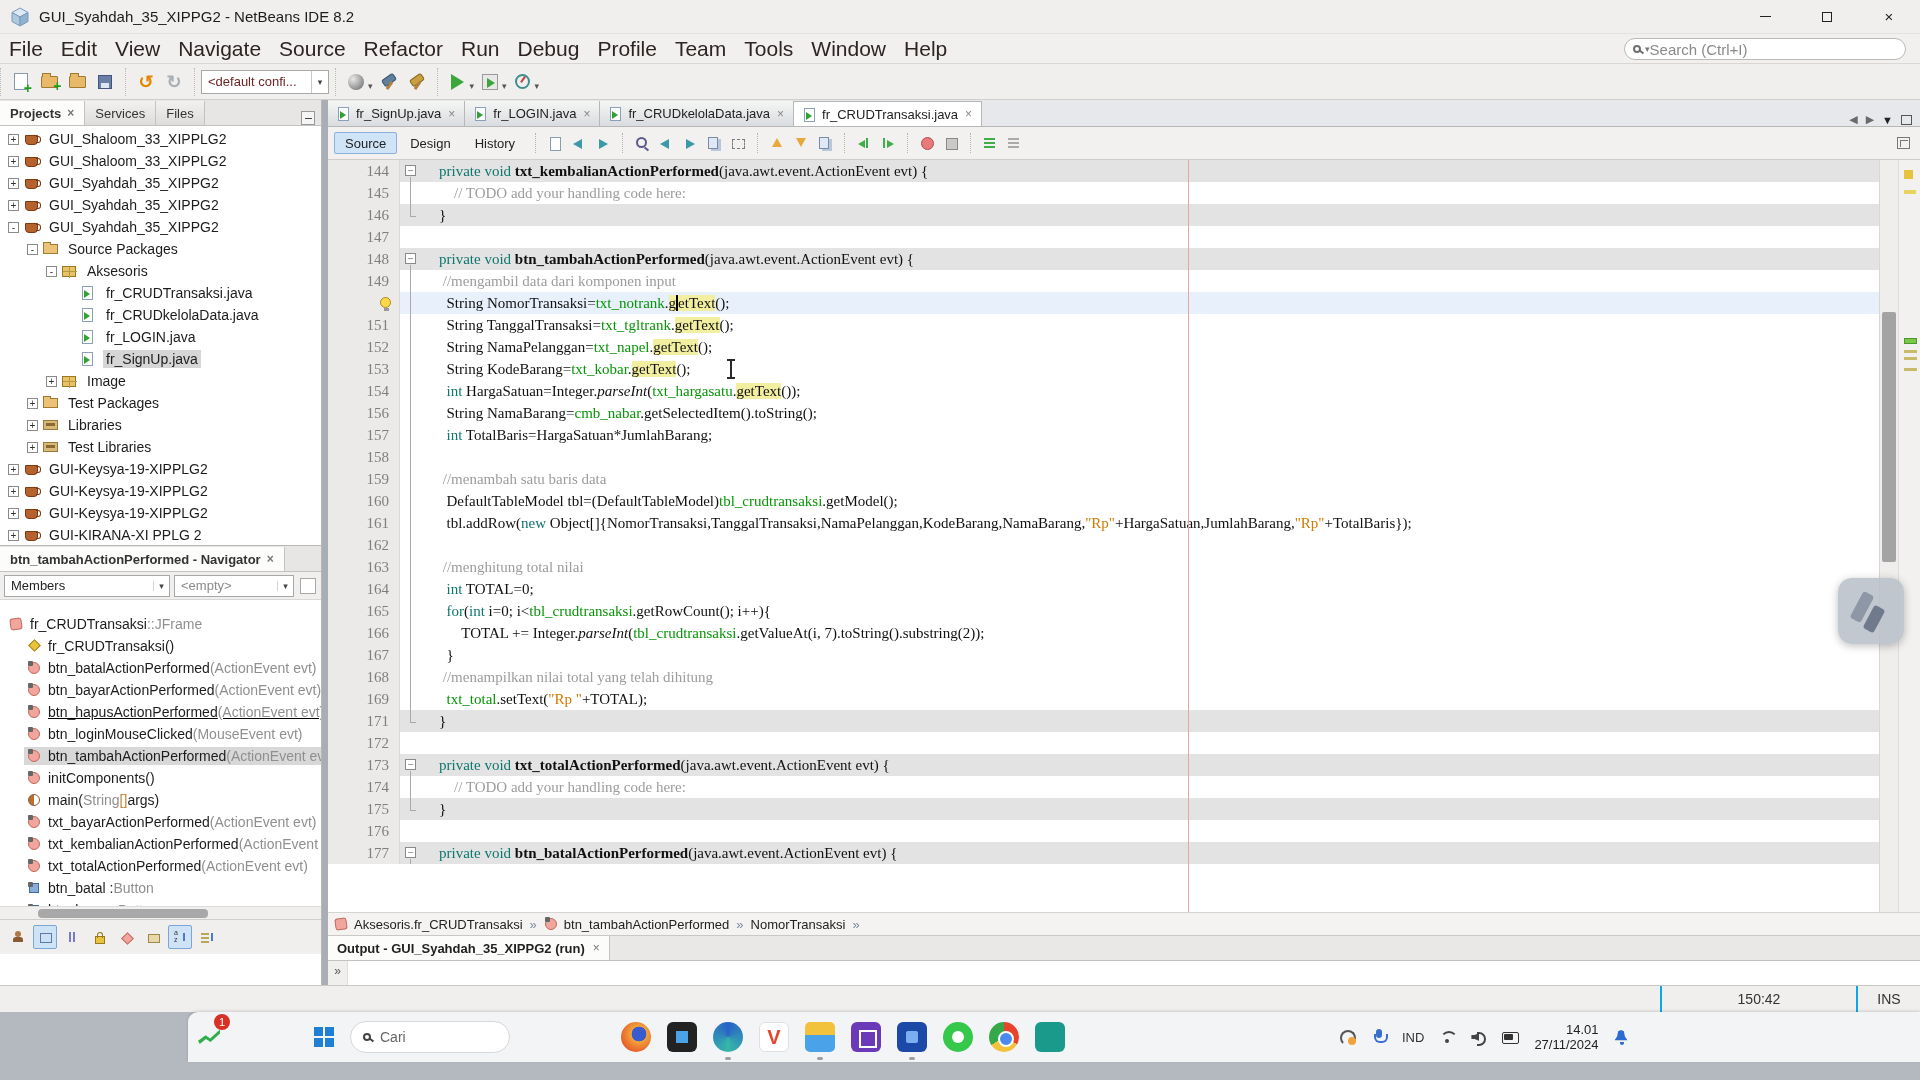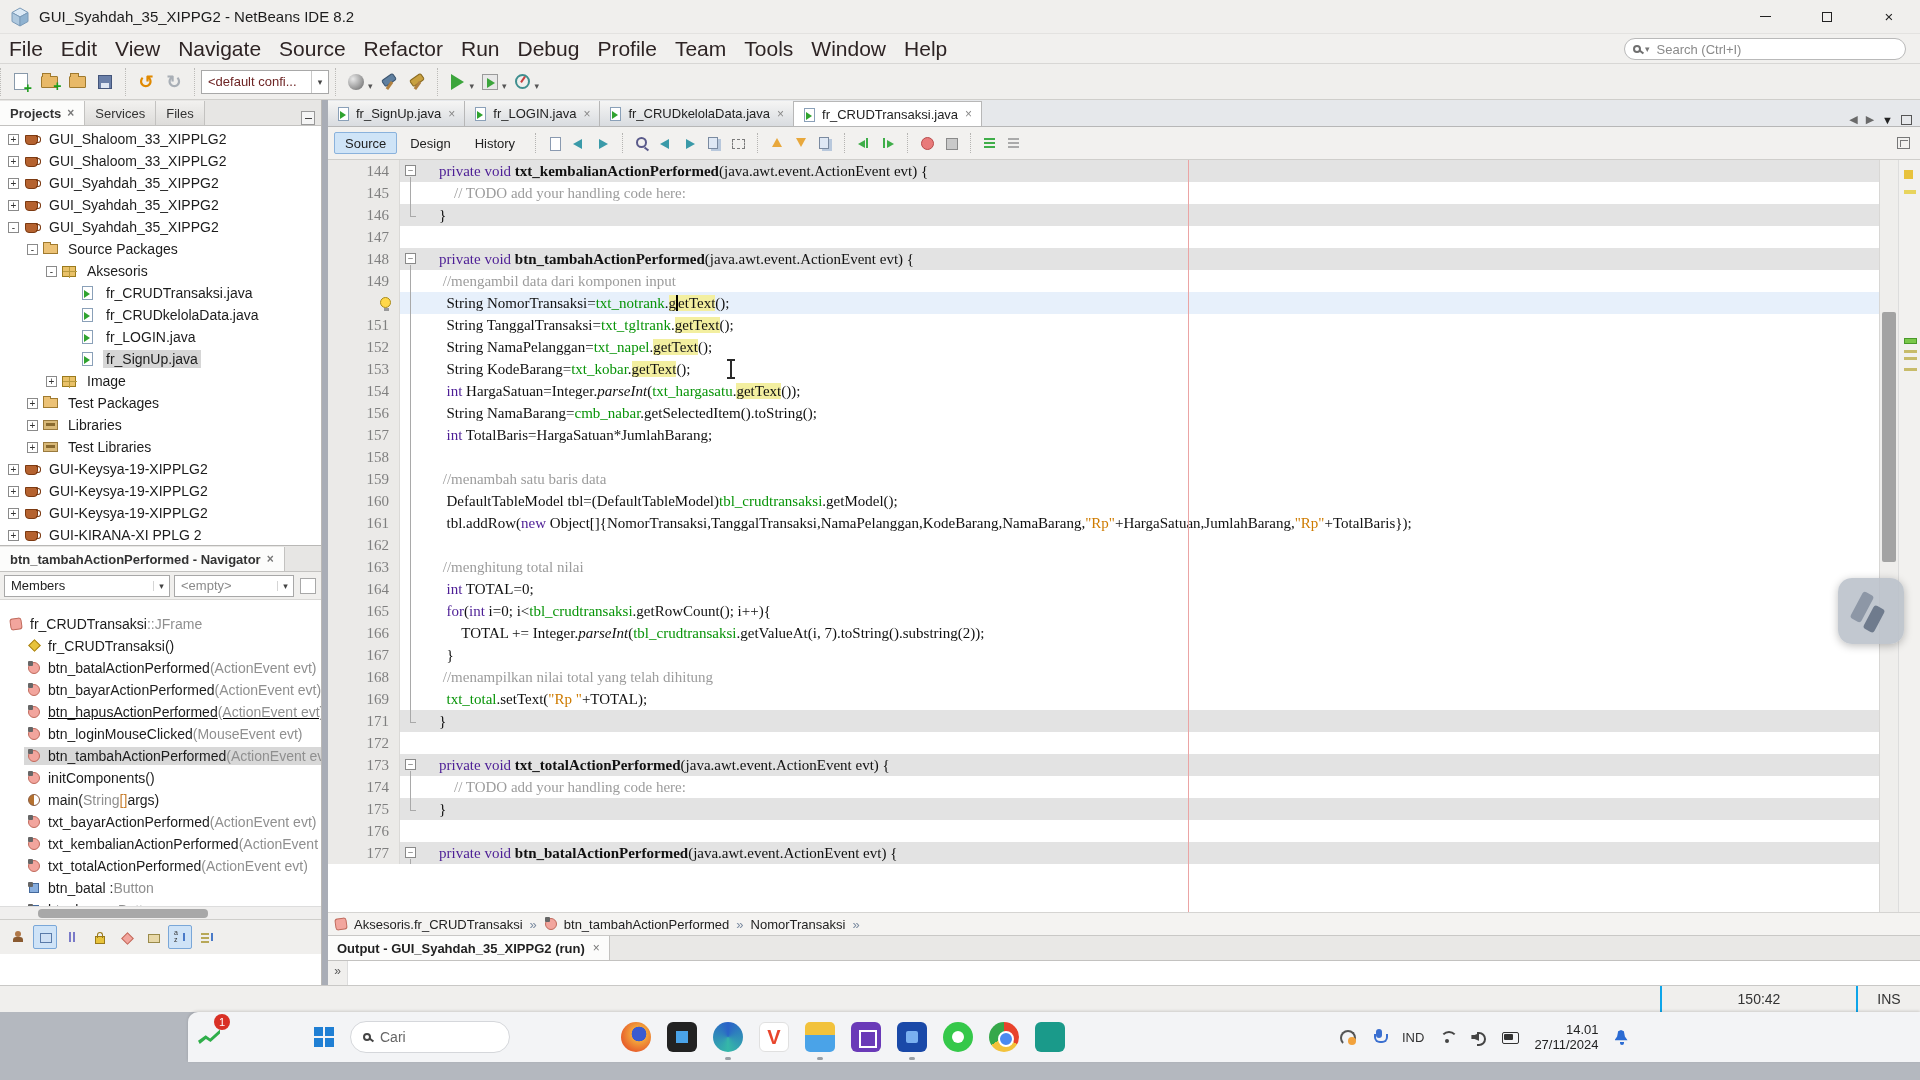--- a/index.html
+++ b/index.html
@@ -12,21 +12,21 @@
   .win-btn{width:62px;height:34px;display:flex;align-items:center;justify-content:center;color:#222;font-size:15px}
   .wb-min{width:11px;height:1px;background:#222}
   .wb-max{width:10px;height:10px;border:1px solid #222}
   
   #menubar{position:absolute;left:0;top:34px;width:1920px;height:30px;background:#f1f0ee;border-bottom:1px solid #d8d7d5;display:flex;align-items:center}
   .menu-item{padding:0 9px;font-size:21px;color:#2e2424;height:30px;line-height:30px}
   #menu-search{position:absolute;right:14px;top:4px;width:282px;height:22px;background:#fff;border:1px solid #b9b9b9;border-radius:11px;display:flex;align-items:center;padding-left:8px}
   .mag{width:8px;height:8px;border:2px solid #6f6f6f;border-radius:50%;position:relative;flex:none}
   .mag::after{content:"";position:absolute;width:5px;height:2px;background:#6f6f6f;right:-5px;bottom:-2px;transform:rotate(40deg)}
   #menu-search .caret{margin-left:4px;font-size:9px;color:#777}
-  #menu-search-text{margin-left:7px;font-size:13px;color:#8a8a8a}
+  #menu-search-text{font-size:15px;color:#8a8a8a}
   
   #toolbar{position:absolute;left:0;top:64px;width:1920px;height:36px;background:#f0efed;border-bottom:1px solid #cfcecb;display:flex;align-items:center}
   .tb-group{display:flex;align-items:center;border-left:1px dotted #bcbbb8;padding:0 6px;height:28px}
   .tb-btn{width:28px;height:26px;display:flex;align-items:center;justify-content:center;position:relative}
   .tb-caret{font-size:9px;color:#555;margin:8px 2px 0 -2px}
   .i-page{width:14px;height:17px;background:#fff;border:1px solid #8899aa;position:relative}
   .i-plus::after{content:"+";position:absolute;right:-5px;bottom:-7px;color:#1e9e1e;font-weight:bold;font-size:14px}
   .i-folder{width:17px;height:12px;background:#e8b968;border:1px solid #a07a2e;border-radius:1px;position:relative}
   .i-folder::before{content:"";position:absolute;top:-4px;left:0;width:7px;height:3px;background:#e8b968;border:1px solid #a07a2e;border-bottom:none}
   .i-disk{width:14px;height:14px;background:#6a7fa8;border:1px solid #44557a;position:relative}
@@ -151,21 +151,21 @@
   .code-line.guard{background:#e3e3e3}
   .code-line.cur{background:#e7f0fb}
   .gut{width:72px;flex:none;background:#ebeae8;border-right:1px solid #dad9d7;color:#7f7f7f;text-align:right;padding-right:10px;position:relative}
   .fold{width:24px;flex:none;position:relative}
   .fold.f-l::before{content:"";position:absolute;left:10px;top:0;bottom:0;border-left:1px solid #a9a9a9}
   .fold.f-s::before{content:"";position:absolute;left:10px;top:17px;bottom:0;border-left:1px solid #a9a9a9}
   .fold.f-e::before{content:"";position:absolute;left:10px;top:0;height:12px;border-left:1px solid #a9a9a9}
   .fold.f-e::after{content:"";position:absolute;left:10px;top:12px;width:6px;border-top:1px solid #a9a9a9}
   .fbox{position:absolute;left:5px;top:5px;width:11px;height:11px;border:1px solid #8a8a8a;background:#fff;font-size:10px;line-height:9px;text-align:center;color:#333}
   .ct{flex:1;white-space:pre;overflow:hidden}
-  .t-k{color:#4c1d95}.t-d{font-weight:bold}.t-c{color:#9c9c9c}.t-s{color:#ce7b00}.t-f{color:#089408}.t-i{font-style:italic}
+  .t-k{color:#0f766e}.t-d{font-weight:bold}.t-c{color:#9c9c9c}.t-s{color:#ce7b00}.t-f{color:#089408}.t-i{font-style:italic}
   .t-h{background:#f3efa0}
   .t-r{display:inline-block;width:0;height:16px;border-left:2px solid #000;vertical-align:-3px}
   .bulb{position:absolute;right:8px;top:5px;width:11px;height:11px;border-radius:50%;background:#ffd84a;border:1px solid #a88a1c}
   .bulb::after{content:"";position:absolute;left:3px;bottom:-4px;width:5px;height:3px;background:#999}
   #margin-line{position:absolute;left:860px;top:0;bottom:0;width:1px;background:#eba4a4}
   #ibeam{position:absolute;left:402px;top:201px;width:2px;height:16px;background:#2a2a2a}
   #ibeam::before,#ibeam::after{content:"";position:absolute;left:-3px;width:8px;height:2px;background:#2a2a2a}
   #ibeam::before{top:-2px}#ibeam::after{bottom:-2px}
   #vscroll{position:absolute;right:22px;top:0;bottom:0;width:19px;background:#efeeec;border-left:1px solid #d8d7d5}
   #vthumb{position:absolute;left:2px;top:152px;width:14px;height:250px;background:#a3a3a3;border-radius:2px}

